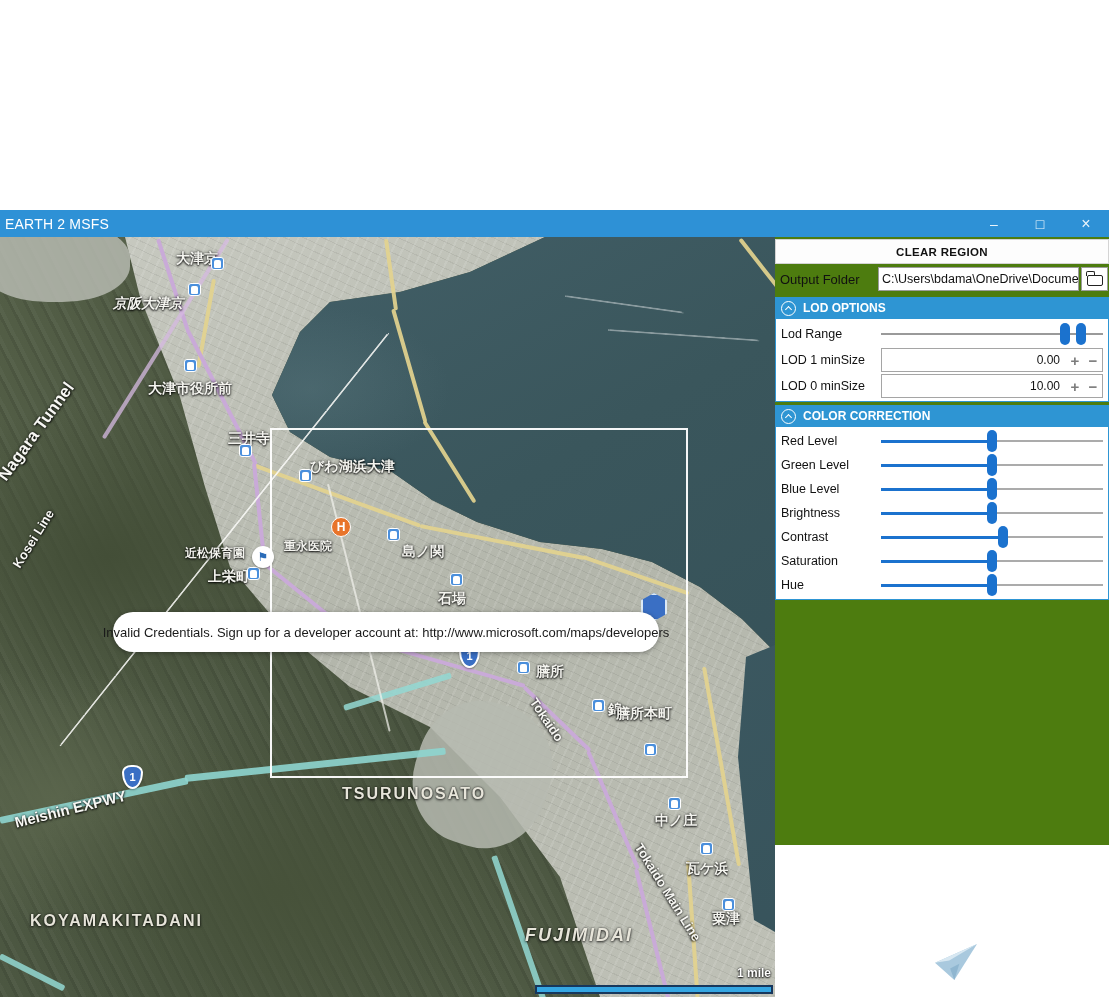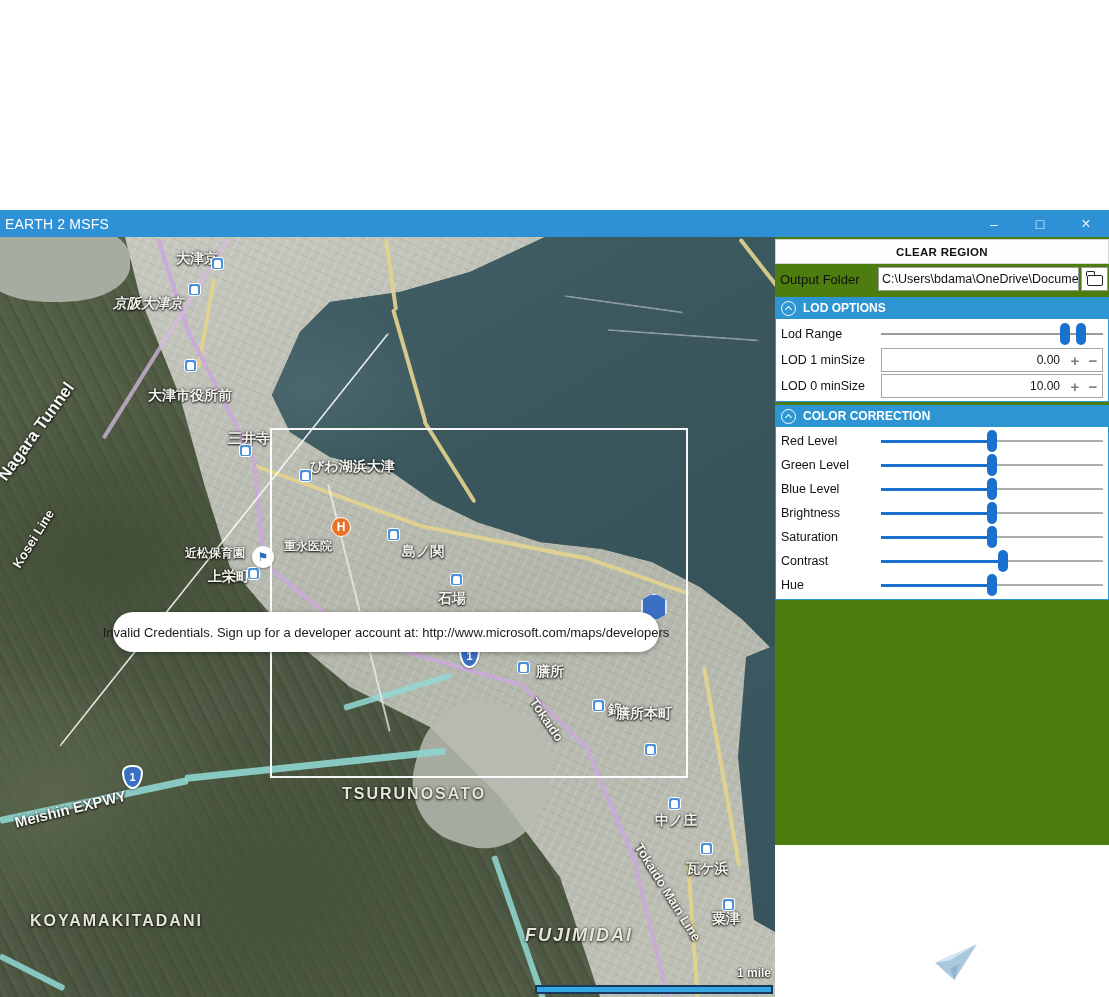--- a/index.html
+++ b/index.html
@@ -212,21 +212,21 @@
           </div>
           <div class="mi mi-flag" style="left: 252px; top: 309px;">⚑</div>
           <div class="mi mi-hospital" style="left: 331px; top: 280px;">H</div>
           <div class="mi mi-shield1" style="left: 122px; top: 528px;">1</div>
           <div class="mi mi-shield1" style="left: 459px; top: 407px;">1</div>
           <div class="mi mi-hex" style="left: 641px; top: 356px;"></div>
         </div>
       <div id="labels-layer">
           <div class="map-label " style="left: 176px; top: 13px;">大津京</div>
           <div class="map-label " style="left: 113px; top: 58px; font-style: italic;">京阪大津京</div>
-          <div class="map-label " style="left: 148px; top: 150px;">大津市役所前</div>
+          <div class="map-label " style="left: 148px; top: 143px;">大津市役所前</div>
           <div class="map-label " style="left: 228px; top: 193px;">三井寺</div>
           <div class="map-label " style="left: 310px; top: 221px;">びわ湖浜大津</div>
           <div class="map-label sm" style="left: 284px; top: 301px;">重永医院</div>
           <div class="map-label " style="left: 402px; top: 306px;">島ノ関</div>
           <div class="map-label " style="left: 438px; top: 353px;">石場</div>
           <div class="map-label sm" style="left: 185px; top: 308px; text-align: right;">近松保育園</div>
           <div class="map-label " style="left: 208px; top: 331px;">上栄町</div>
           <div class="map-label " style="left: 536px; top: 426px;">膳所</div>
           <div class="map-label " style="left: 608px; top: 464px;">錦</div>
           <div class="map-label " style="left: 616px; top: 468px;">膳所本町</div>
@@ -327,33 +327,33 @@
           </div>
           <div class="ctl-row cc-row">
             <span class="ctl-label">Brightness</span>
             <div class="track-wrap">
               <div class="fill" style="width: 50%;"></div>
               <div class="rest" style="left: 50%;"></div>
               <div class="thumb" style="left: calc(50% - 5px);"></div>
             </div>
           </div>
           <div class="ctl-row cc-row">
-            <span class="ctl-label">Saturation</span>
-            <div class="track-wrap">
-              <div class="fill" style="width: 50%;"></div>
-              <div class="rest" style="left: 50%;"></div>
-              <div class="thumb" style="left: calc(50% - 5px);"></div>
-            </div>
-          </div>
-          <div class="ctl-row cc-row">
             <span class="ctl-label">Contrast</span>
             <div class="track-wrap">
               <div class="fill" style="width: 55%;"></div>
               <div class="rest" style="left: 55%;"></div>
               <div class="thumb" style="left: calc(55% - 5px);"></div>
+            </div>
+          </div>
+          <div class="ctl-row cc-row">
+            <span class="ctl-label">Saturation</span>
+            <div class="track-wrap">
+              <div class="fill" style="width: 50%;"></div>
+              <div class="rest" style="left: 50%;"></div>
+              <div class="thumb" style="left: calc(50% - 5px);"></div>
             </div>
           </div>
           <div class="ctl-row cc-row">
             <span class="ctl-label">Hue</span>
             <div class="track-wrap">
               <div class="fill" style="width: 50%;"></div>
               <div class="rest" style="left: 50%;"></div>
               <div class="thumb" style="left: calc(50% - 5px);"></div>
             </div>
           </div>

